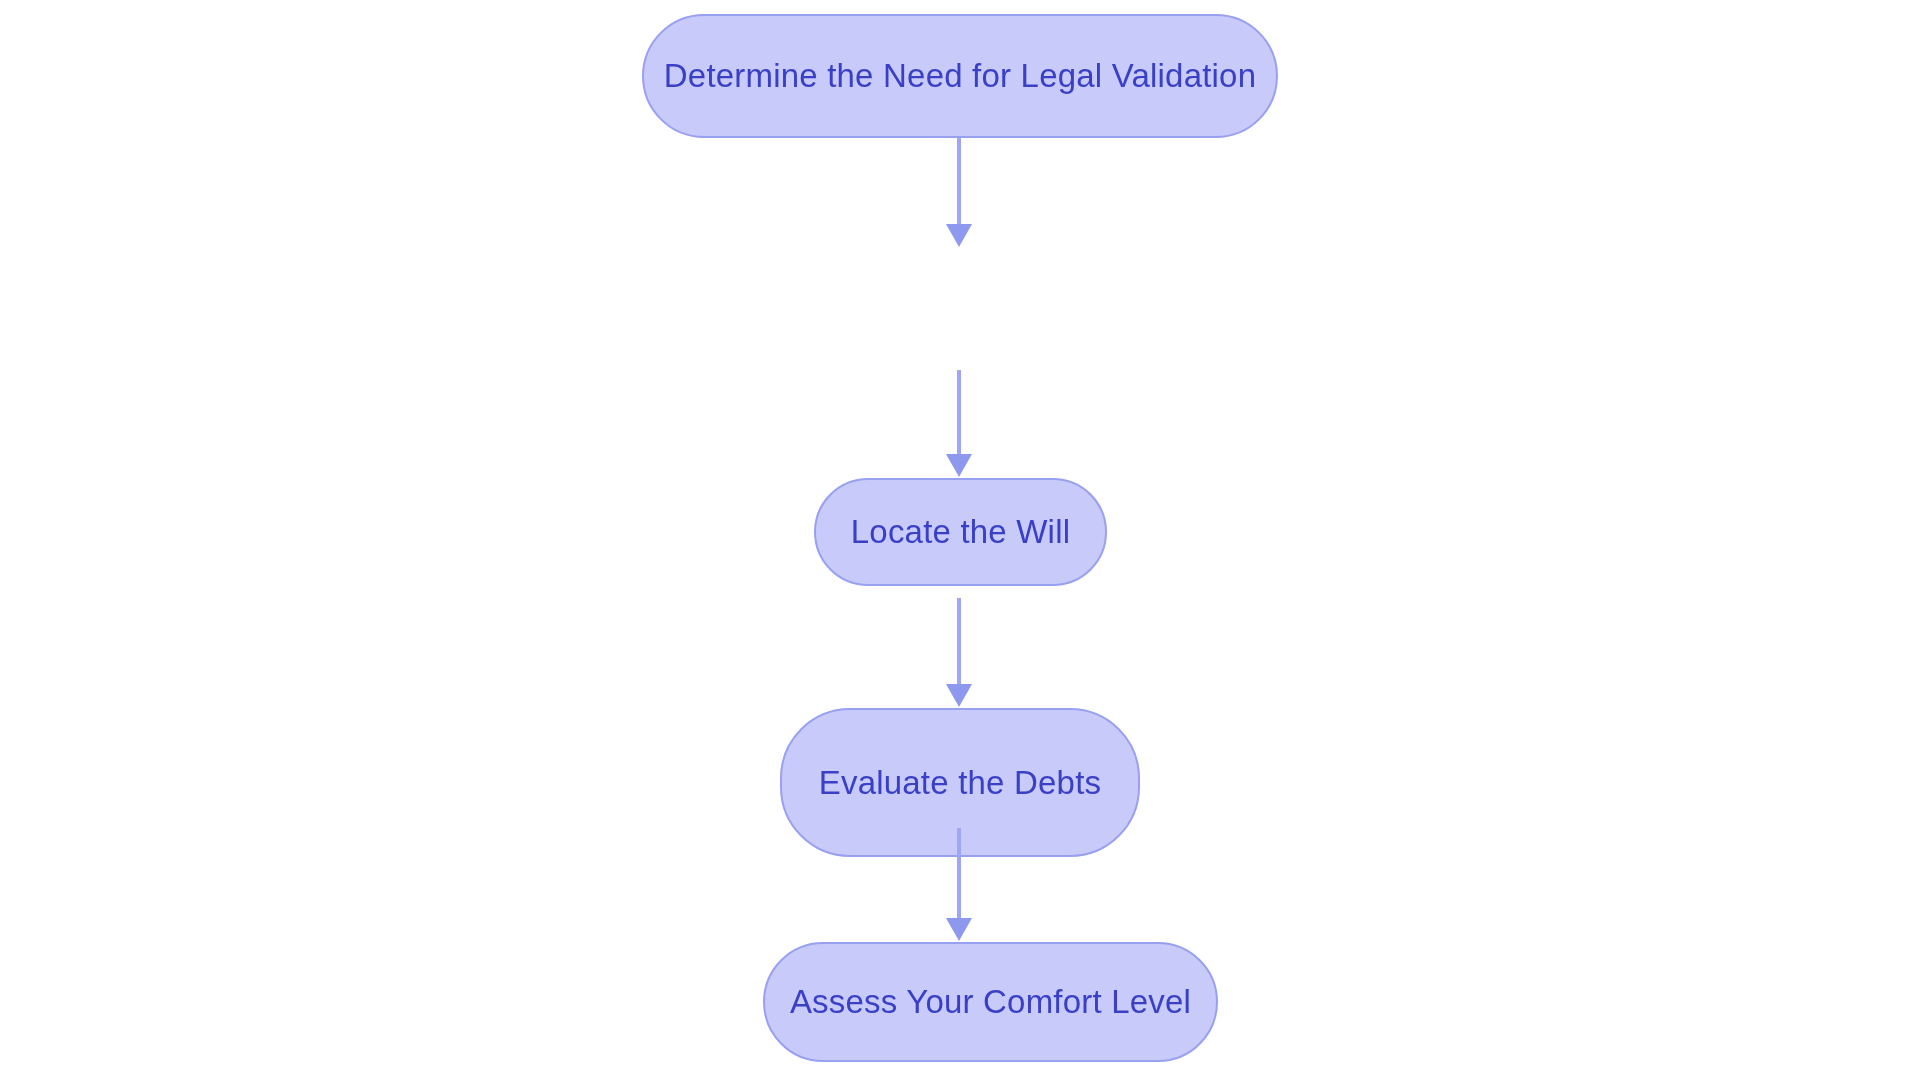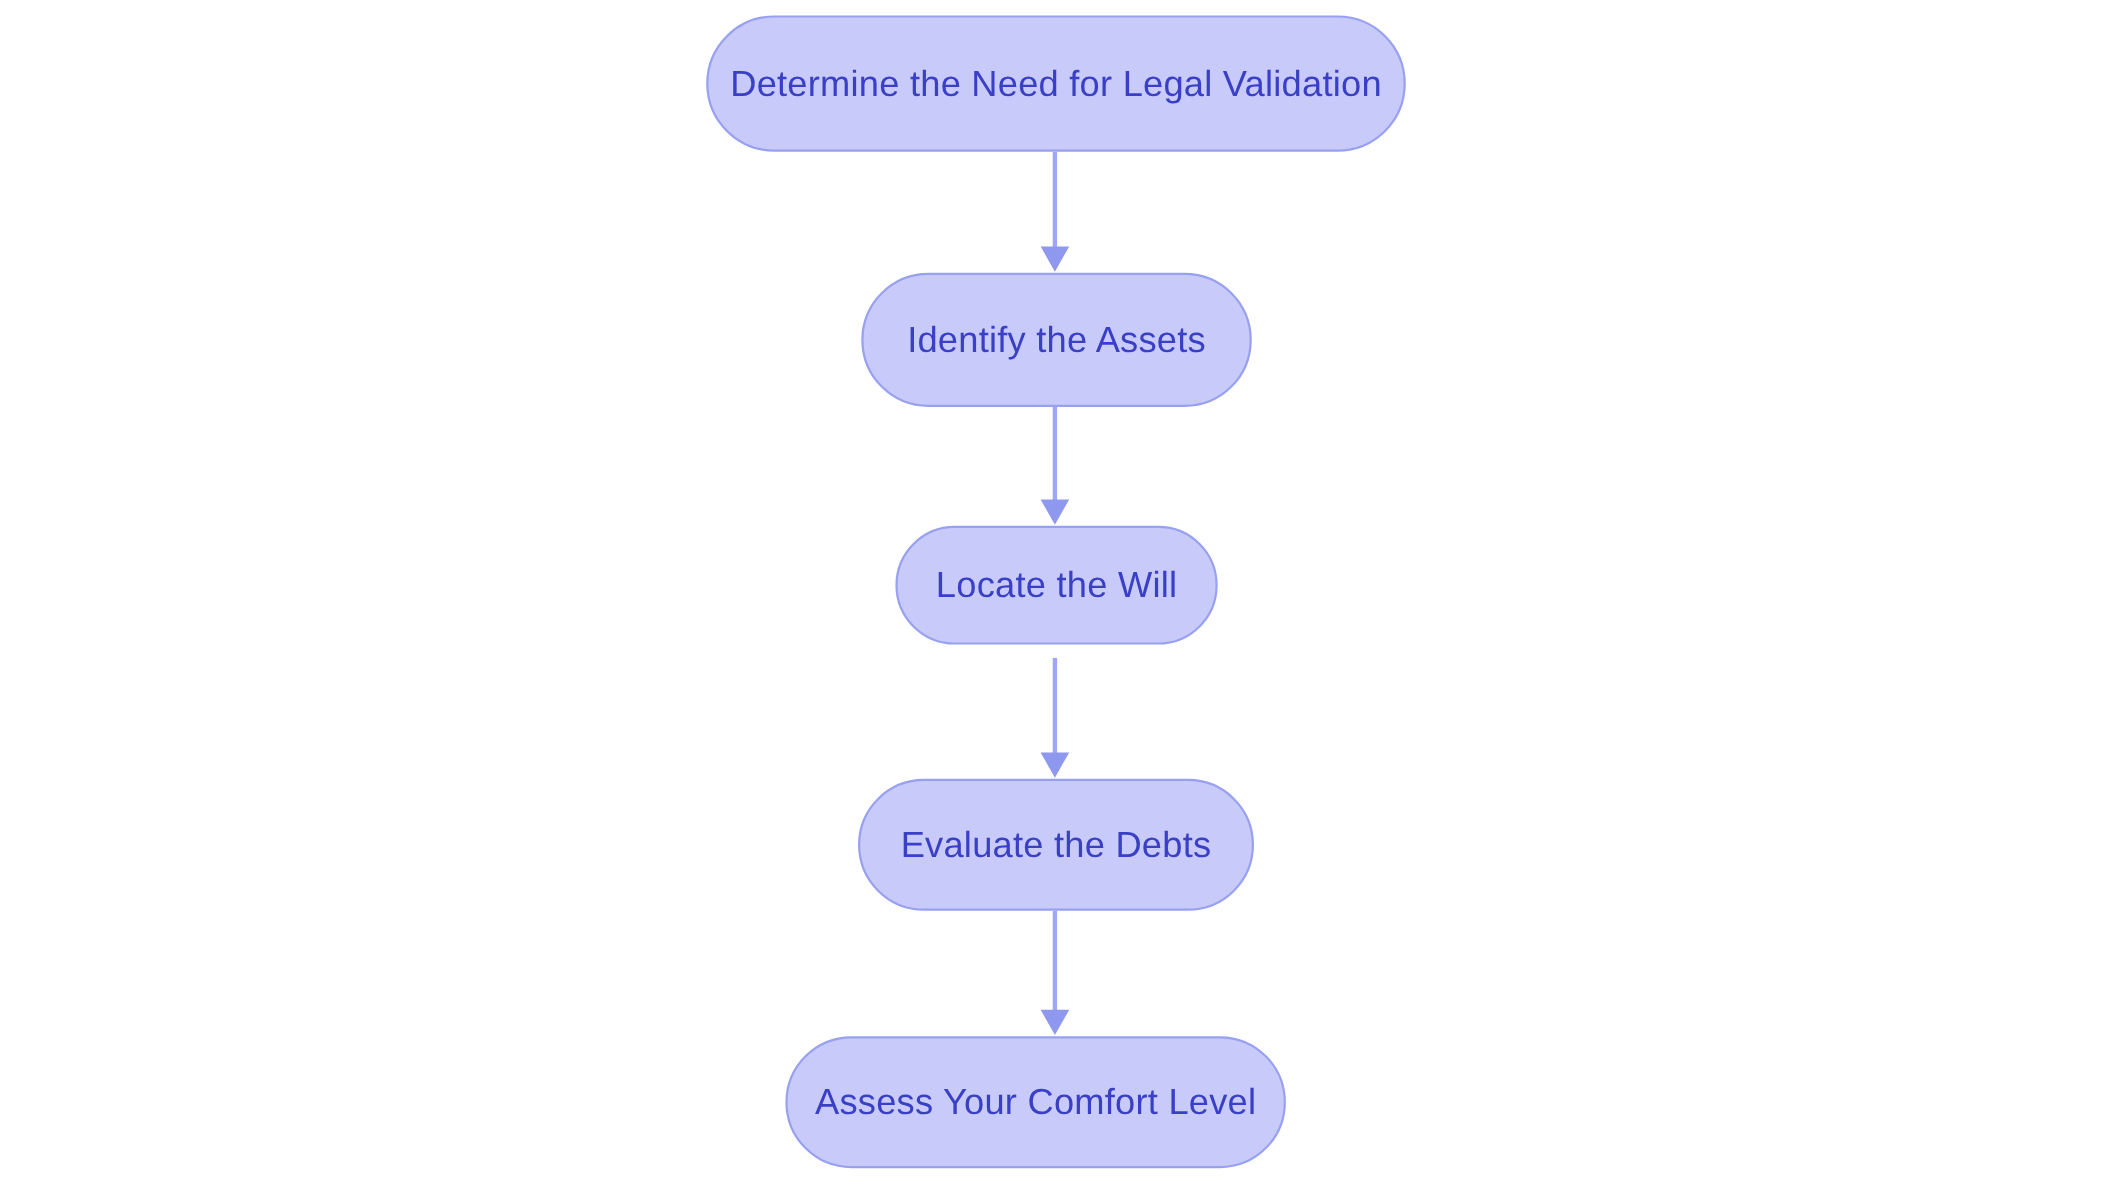--- a/index.html
+++ b/index.html
@@ -30,22 +30,22 @@
   .node-label {
     font-size: 33px;
     font-weight: 400;
     letter-spacing: 0.2px;
     color: var(--node-text, #3a40c6);
     white-space: nowrap;
   }
   .node-1 { left: 642px; top: 14px;  width: 636px; height: 124px; }
   .node-2 { left: 783px; top: 248px; width: 355px; height: 122px; }
   .node-3 { left: 814px; top: 478px; width: 293px; height: 108px; }
-  .node-4 { left: 780px; top: 708px; width: 360px; height: 120px; }
-  .node-5 { left: 714px; top: 942px; width: 455px; height: 120px; }
+  .node-4 { left: 780px; top: 708px; width: 360px; height: 149px; }
+  .node-5 { left: 763px; top: 942px; width: 455px; height: 120px; }
   .arrow {
     position: absolute;
     left: 944px;
     width: 30px;
     display: block;
   }
   .arrow-1 { top: 138px; height: 110px; }
   .arrow-2 { top: 370px; height: 108px; }
   .arrow-3 { top: 598px; height: 110px; }
   .arrow-4 { top: 828px; height: 114px; }
@@ -59,23 +59,20 @@
 
   <div class="node node-1">
     <span class="node-label">Determine the Need for Legal Validation</span>
   </div>
 
   <svg class="arrow arrow-1" viewBox="0 0 30 110" aria-hidden="true">
     <line x1="15" y1="0" x2="15" y2="88"></line>
     <polygon points="2,86 28,86 15,109"></polygon>
   </svg>
 
-  <div class="node node-2">
-    <span class="node-label">Identify the Assets</span>
-  </div>
 
   <svg class="arrow arrow-2" viewBox="0 0 30 108" aria-hidden="true">
     <line x1="15" y1="0" x2="15" y2="86"></line>
     <polygon points="2,84 28,84 15,107"></polygon>
   </svg>
 
   <div class="node node-3">
     <span class="node-label">Locate the Will</span>
   </div>
 

